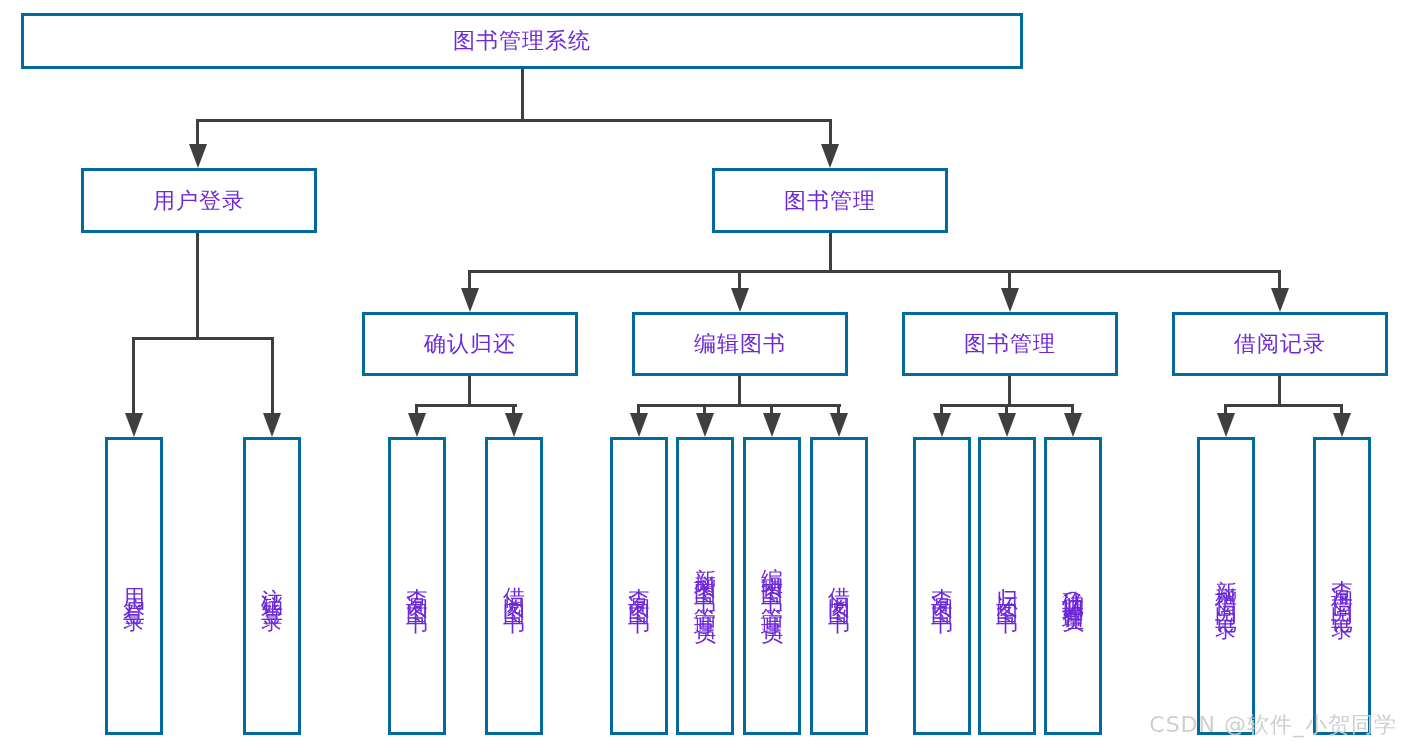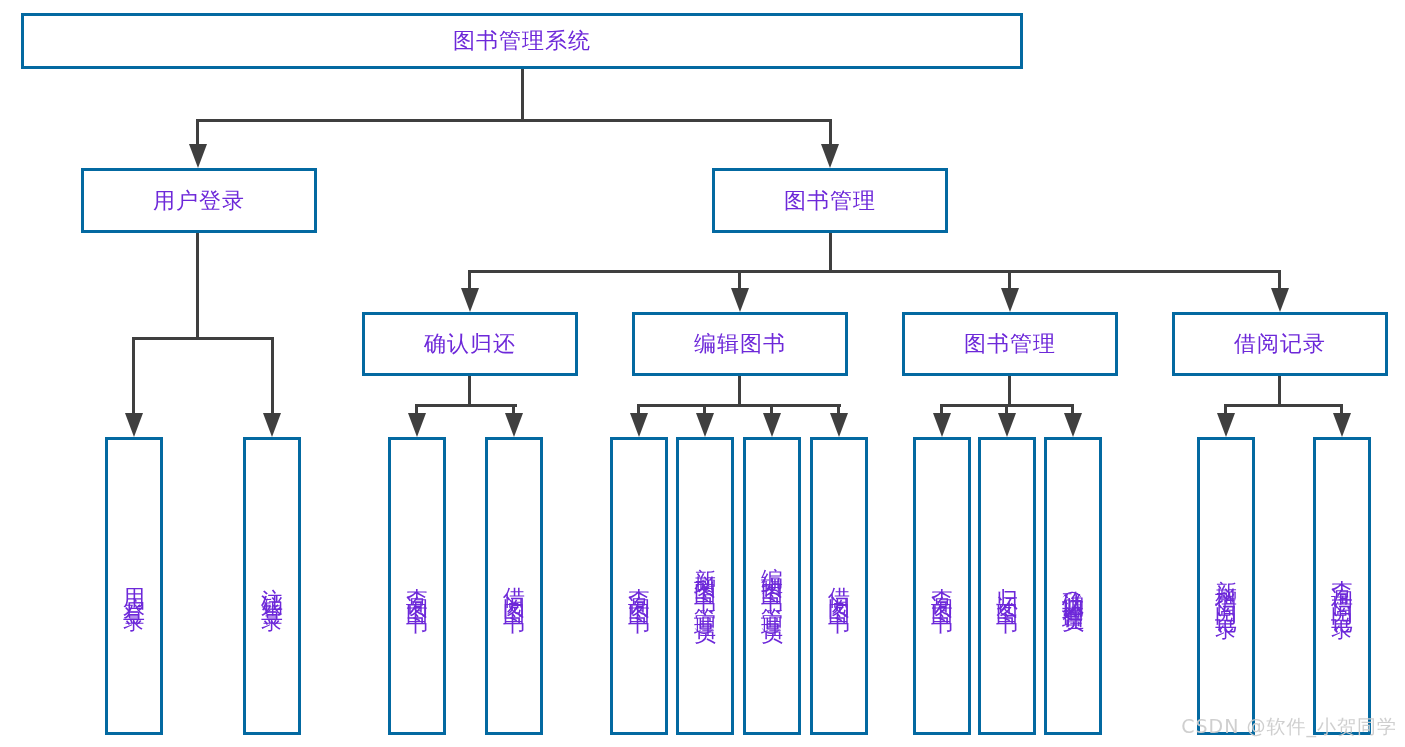--- a/index.html
+++ b/index.html
@@ -24,21 +24,21 @@
   .hline{height:3px;}
   .vline{width:3px;}
   .arrow{
     position:absolute;width:0;height:0;z-index:1;
     border-left:9px solid transparent;
     border-right:9px solid transparent;
     border-top:24px solid #3f3f3f;
   }
   .watermark{
     position:absolute;right:8px;bottom:7px;z-index:10;
-    color:rgba(204,204,204,0.95);font-size:19px;letter-spacing:1px;
+    color:rgba(204,204,204,0.95);font-size:22px;letter-spacing:1px;
   }
 
   
   #n-root{left:21px;top:13px;width:1002px;height:56px;}
   #n-userlogin{left:81px;top:168px;width:236px;height:65px;}
   #n-bookmgmt{left:712px;top:168px;width:236px;height:65px;}
   #n-newbook{left:362px;top:312px;width:216px;height:64px;}
   #n-bookborrow{left:632px;top:312px;width:216px;height:64px;}
   #n-currentborrow{left:902px;top:312px;width:216px;height:64px;}
   #n-borrowrec{left:1172px;top:312px;width:216px;height:64px;}

